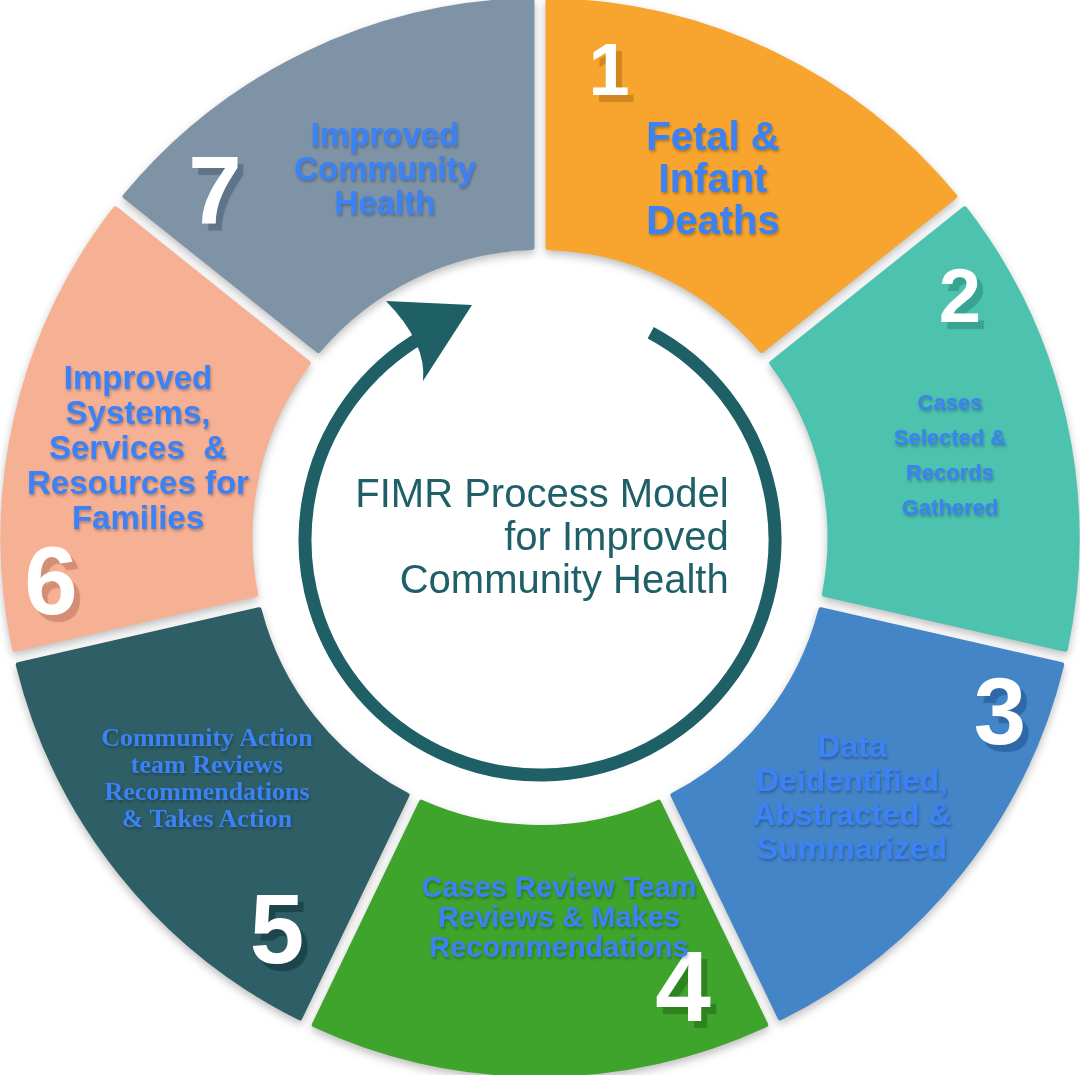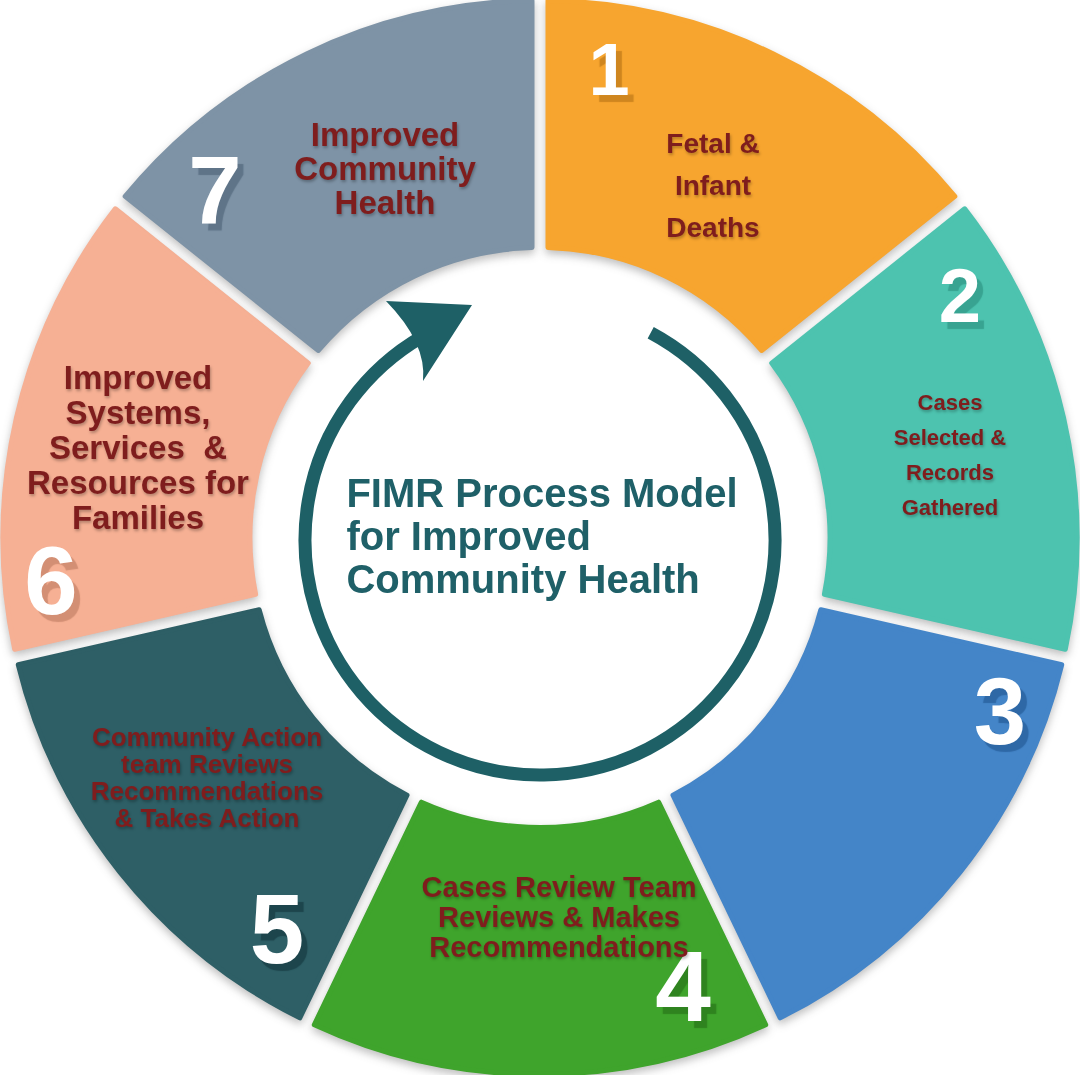--- a/index.html
+++ b/index.html
@@ -40,43 +40,43 @@
   .n3{left:1000px;top:712px;font-size:94px;}
   .n4{left:683px;top:986px;font-size:100px;}
   .n5{left:277px;top:929px;font-size:98px;}
   .n6{left:51px;top:581px;font-size:96px;}
   .n7{left:215px;top:191px;font-size:96px;}
 
   
   .lbl{
     position:absolute;
     transform:translate(-50%,-50%);
-    color:#7f1d1d;
+    color:#3b82f6;
     font-weight:700;
     text-align:center;
     white-space:pre;
     text-shadow:1px 2px 3px rgba(0,0,0,0.28);
   }
-  .s1{left:713px;top:186px;font-size:28px;line-height:42px;}
+  .s1{left:713px;top:178px;font-size:40px;line-height:42px;}
   .s2{left:950px;top:455px;font-size:22px;line-height:35px;}
   .s3{left:852px;top:797px;font-size:32px;line-height:34px;}
   .s4{left:559px;top:917px;font-size:29px;line-height:30px;}
-  .s5{left:207px;top:778px;font-size:26px;line-height:27px;}
+  .s5{left:207px;top:778px;font-size:26px;line-height:27px;font-family:Liberation Serif, serif;}
   .s6{left:138px;top:447px;font-size:33px;line-height:35px;}
   .s7{left:385px;top:169px;font-size:33px;line-height:34px;}
 
   
   .center-title{
     position:absolute;
     left:542px;top:536px;
     transform:translate(-50%,-50%);
-    font-weight:700;
+    font-weight:400;
     font-size:40px;
     line-height:43px;
-    text-align:left;
+    text-align:right;
     white-space:pre;
   }
 </style>
 </head>
 <body>
 
 <div class="stage">
 
   <svg width="1080" height="1075" viewBox="0 0 1080 1075">
     <g>
@@ -103,20 +103,24 @@
   <div class="num n6" style="--nshadow: #D38F74;">6</div>
   <div class="num n7" style="--nshadow: #5F7488;">7</div>
 
   <div class="lbl s1">Fetal &amp;
 Infant
 Deaths</div>
   <div class="lbl s2">Cases
 Selected &amp;
 Records
 Gathered</div>
+  <div class="lbl s3">Data
+Deidentified,
+Abstracted &amp;
+Summarized</div>
   <div class="lbl s4">Cases Review Team
 Reviews &amp; Makes
 Recommendations</div>
   <div class="lbl s5">Community Action
 team Reviews
 Recommendations
 &amp; Takes Action</div>
   <div class="lbl s6">Improved
 Systems,
 Services  &amp;

